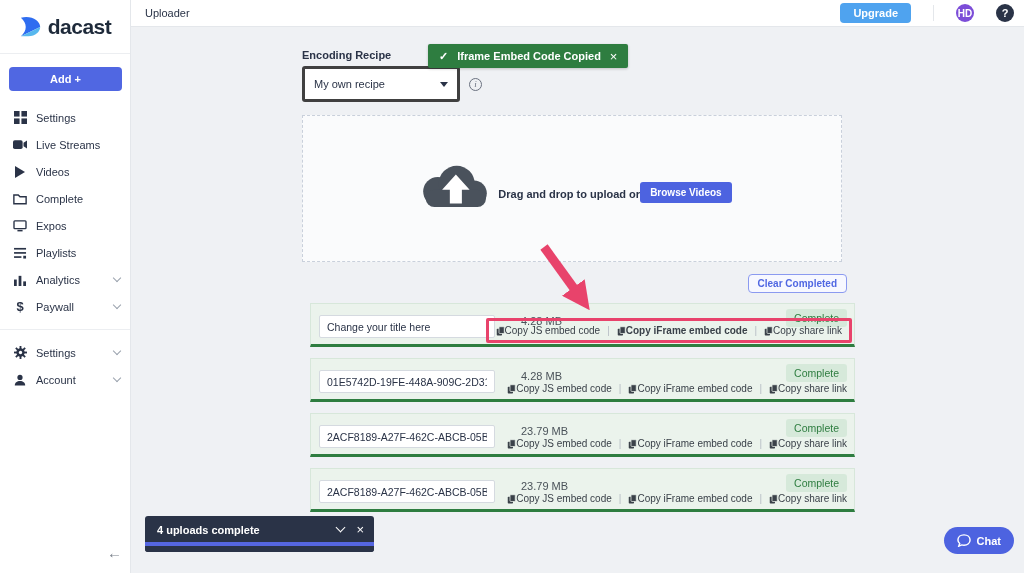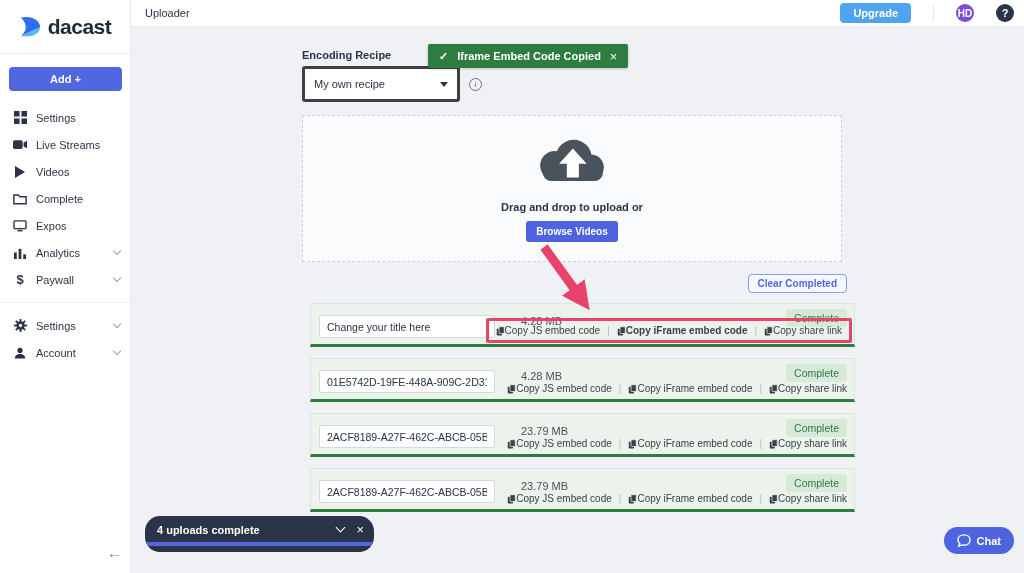--- a/index.html
+++ b/index.html
@@ -36,21 +36,21 @@
   .enc-label { margin-top:22px; font-size:11px; font-weight:bold; color:#2a3347; }
   .select-row { margin-top:5px; display:flex; align-items:center; gap:9px; }
   .select { width:158px; height:36px; background:#fff; border:3px solid #404040; border-radius:3px; display:flex; align-items:center; padding:0 9px; font-size:11px; color:#2a3347; cursor:pointer; }
   .select .caret { margin-left:auto; width:0; height:0; border-left:4px solid transparent; border-right:4px solid transparent; border-top:5px solid #2a3347; }
   .info-icon { width:13px; height:13px; border:1px solid #6b7280; border-radius:50%; color:#6b7280; font-size:9px; display:flex; align-items:center; justify-content:center; font-style:italic; font-family:"Liberation Serif",serif; }
 
   .toast { position:absolute; left:297px; top:17px; height:24px; background:#2e7d40; border-radius:2px; color:#fff; display:flex; align-items:center; gap:9px; padding:0 11px; font-size:11px; font-weight:bold; z-index:6; box-shadow:0 1px 3px rgba(0,0,0,.2); }
   .toast .check { font-size:11px; }
   .toast .close { cursor:pointer; font-size:13px; font-weight:normal; }
 
-  .dropzone { margin-top:13px; height:147px; background:#fafbfc; border:1px dashed #c9d0db; display:flex; flex-direction:column; align-items:center; justify-content:center; }
+  .dropzone { margin-top:13px; height:147px; background:#fafbfc; border:1px dashed #c9d0db; display:flex; align-items:center; justify-content:center; }
   .dz-text { font-size:11px; font-weight:bold; color:#2a3347; margin-top:10px; }
   .browse-btn { margin-top:8px; background:#4d63e0; color:#fff; border:none; border-radius:3px; font-size:10px; font-weight:bold; font-family:inherit; padding:5px 10px; cursor:pointer; }
 
   .clear-row { margin-top:12px; display:flex; justify-content:flex-end; width:545px; }
   .clear-btn { background:#f7f8ff; border:1px solid #8b9af0; color:#5067e2; border-radius:4px; font-size:10px; font-weight:bold; font-family:inherit; padding:3px 9px; cursor:pointer; }
 
   .rows { margin-left:8px; width:545px; margin-top:10px; }
   .upload-row { position:relative; height:44px; background:#ebf3ec; border:1px solid #d7e7da; border-bottom:3px solid #2e7d40; margin-bottom:11px; padding:0 7px; }
   .row-left { position:absolute; left:8px; top:11px; display:flex; align-items:flex-start; gap:26px; }
   .title-input { width:176px; height:23px; background:#fff; border:1px solid #d5dae0; border-radius:2px; font-size:10.5px; font-family:inherit; color:#2a3347; padding:0 7px; }
@@ -59,21 +59,21 @@
   .row-actions { position:absolute; right:7px; bottom:5px; display:flex; align-items:center; gap:7px; font-size:10px; color:#3a4149; white-space:nowrap; }
   .action { display:flex; align-items:center; cursor:pointer; }
   .action svg { flex:0 0 auto; }
   .sep { color:#b6bcc4; }
   .bold-link { font-weight:bold; }
   .highlight-box { border:3px solid #e8436b; border-radius:2px; right:2px; bottom:1px; padding:4px 7px; background:transparent; }
 
   .annot-arrow { position:absolute; left:405px; top:215px; z-index:7; pointer-events:none; }
 
   
-  .bottom-toast { position:absolute; left:14px; bottom:21px; width:229px; background:#2a3347; border-radius:15px; overflow:hidden; z-index:8; }
+  .bottom-toast { position:absolute; left:14px; bottom:21px; width:229px; background:#2a3347; border-radius:3px; overflow:hidden; z-index:8; }
   .bt-header { display:flex; align-items:center; padding:7px 10px 6px 12px; }
   .bt-title { color:#fff; font-size:11px; font-weight:bold; }
   .bt-icons { margin-left:auto; display:flex; align-items:center; gap:12px; }
   .bt-chevron { width:7px; height:7px; border-right:1.6px solid #fff; border-bottom:1.6px solid #fff; transform:rotate(45deg); margin-top:-4px; cursor:pointer; }
   .bt-close { color:#fff; font-size:13px; cursor:pointer; line-height:1; }
   .bt-progress { height:4px; background:#5566e0; }
   .bt-footer { height:6px; background:#2a3347; }
 
   .chat-btn { position:absolute; right:10px; bottom:19px; height:27px; background:#4d63e0; border:none; border-radius:14px; color:#fff; display:flex; align-items:center; gap:6px; padding:0 13px; font-size:11px; font-weight:bold; font-family:inherit; cursor:pointer; z-index:8; }
 </style>
@@ -131,20 +131,31 @@
         <span class="lbl">Complete</span>
       </div>
       <div class="nav-item">
         <span class="ico">
             <svg width="14" height="12" viewBox="0 0 16 14">
               <rect x="1" y="1" width="14" height="9" rx="1" fill="none" stroke="#2a3347" stroke-width="1.6"></rect>
               <rect x="5" y="11.5" width="6" height="1.8" fill="#2a3347"></rect>
             </svg>
           </span>
         <span class="lbl">Expos</span>
+      </div>
+      <div class="nav-item">
+        <span class="ico">
+            <svg width="13" height="12" viewBox="0 0 14 13">
+              <rect x="0" y="1" width="13" height="1.8" fill="#2a3347"></rect>
+              <rect x="0" y="5.5" width="13" height="1.8" fill="#2a3347"></rect>
+              <rect x="0" y="10" width="8" height="1.8" fill="#2a3347"></rect>
+              <rect x="10" y="9.5" width="3" height="3" fill="#2a3347"></rect>
+            </svg>
+          </span>
+        <span class="lbl">Playlists</span>
       </div>
       <div class="nav-item">
         <span class="ico">
             <svg width="12" height="12" viewBox="0 0 13 13">
               <rect x="0" y="6" width="3" height="7" fill="#2a3347"></rect>
               <rect x="5" y="2" width="3" height="11" fill="#2a3347"></rect>
               <rect x="10" y="8" width="3" height="5" fill="#2a3347"></rect>
             </svg>
           </span>
         <span class="lbl">Analytics</span>

